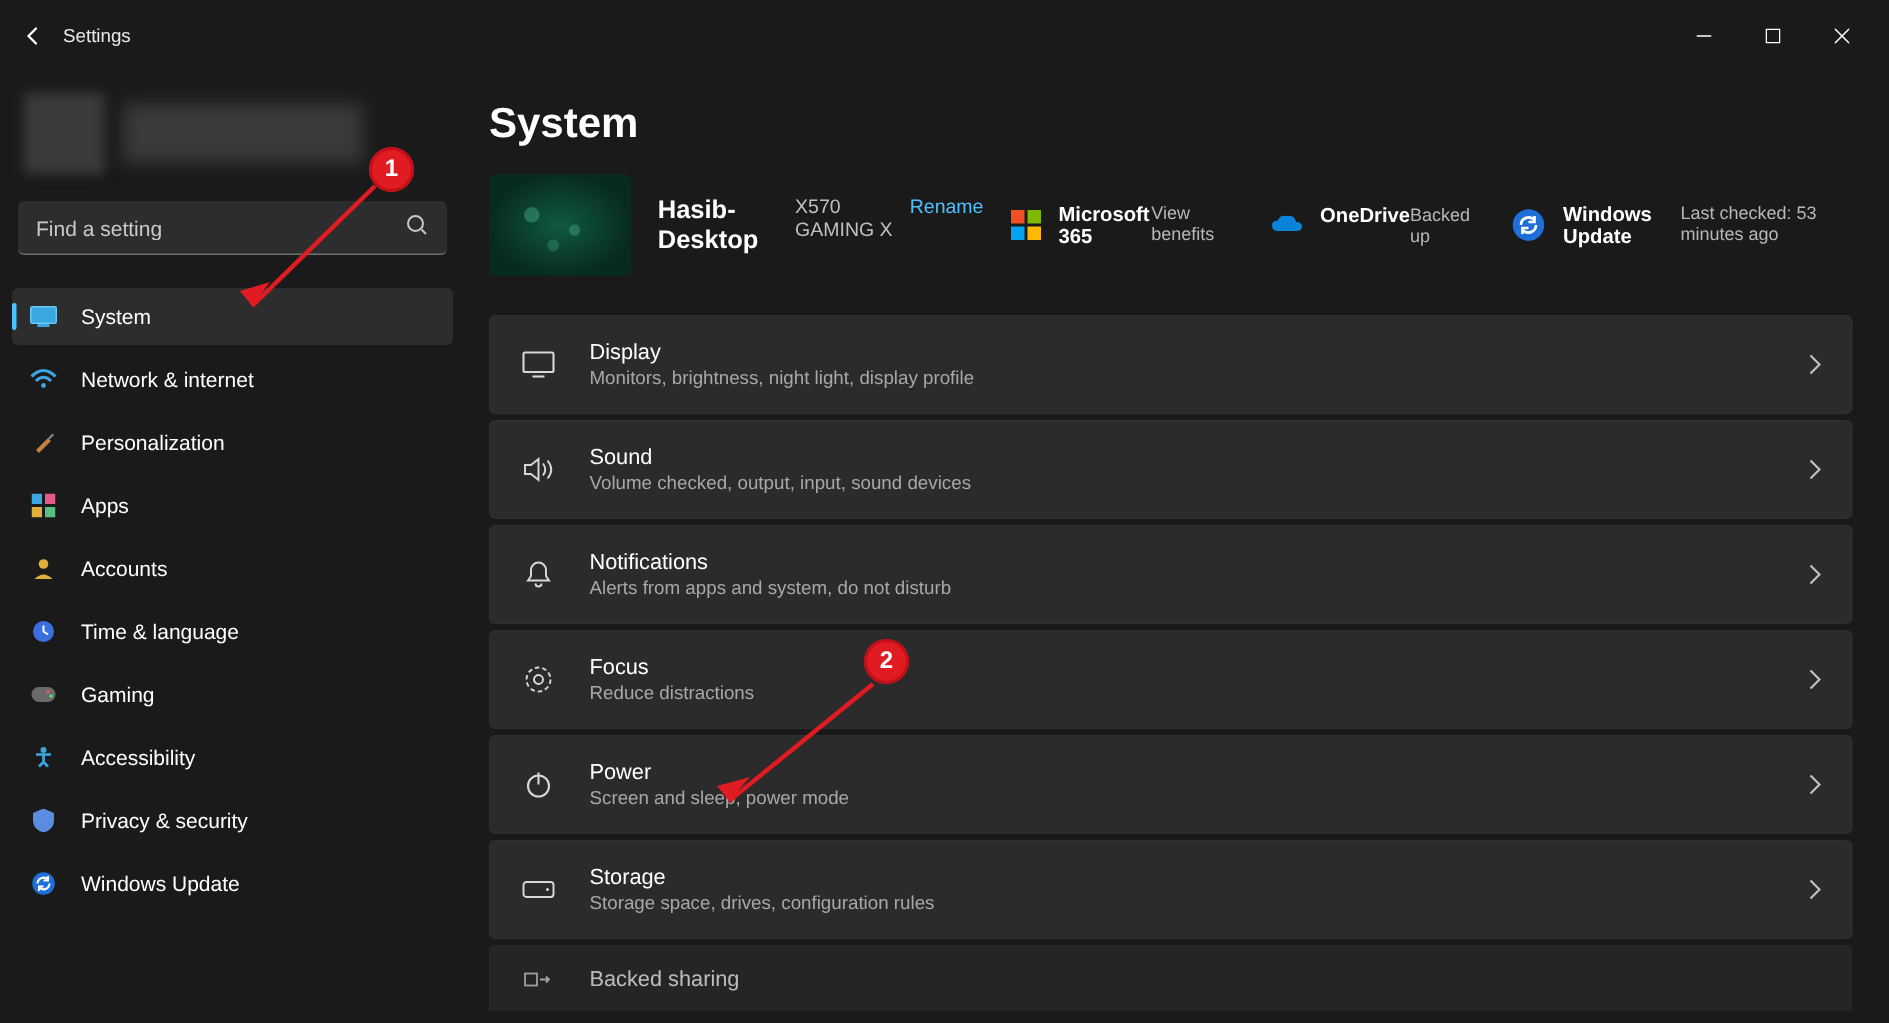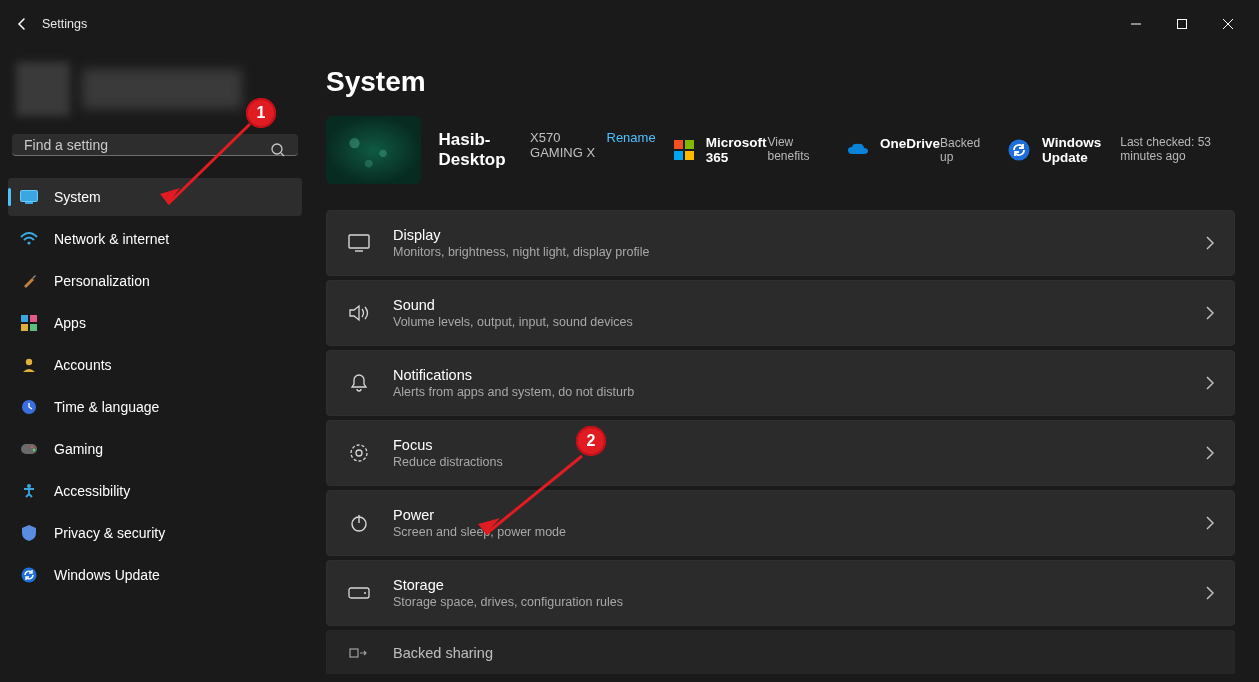--- a/index.html
+++ b/index.html
@@ -17,21 +17,21 @@
   .sidebar { width: 310px; padding: 8px 8px 0 8px; }
   .content { flex: 1; padding: 12px 24px 0 16px; overflow: hidden; }
 
   
   .user-block { display: flex; align-items: center; gap: 12px; padding: 6px 8px 18px 8px; }
   .avatar { width: 54px; height: 54px; background:#3a3a3a; filter: blur(4px); }
   .user-info { filter: blur(6px); background:#3a3a3a; width: 160px; height: 40px; }
 
   
   .search-wrap { position: relative; margin: 0 4px 22px 4px; }
-  .search { width: 100%; height: 22px; background: #2d2d2d; border: none; border-bottom: 1px solid #6e6e6e; border-radius: 4px; padding: 0 38px 0 12px; color: #fff; font-size: 14px; outline: none; }
+  .search { width: 100%; height: 36px; background: #2d2d2d; border: none; border-bottom: 1px solid #6e6e6e; border-radius: 4px; padding: 0 38px 0 12px; color: #fff; font-size: 14px; outline: none; }
   .search::placeholder { color: #c9c9c9; }
   .search-icon { position: absolute; right: 12px; top: 8px; color: #c9c9c9; }
 
   
   .nav { display: flex; flex-direction: column; gap: 4px; }
   .nav-item { height: 38px; display: flex; align-items: center; gap: 16px; padding: 0 12px 0 12px; border-radius: 4px; font-size: 14px; position: relative; cursor: default; }
   .nav-item.selected { background: #2d2d2d; }
   .nav-item.selected::before { content:""; position:absolute; left:0; top:10px; bottom:10px; width:3px; background:#4cc2ff; border-radius:2px; }
   .nav-icon { width: 18px; display:flex; justify-content:center; }
 
@@ -290,21 +290,21 @@
       </div>
       <div class="card">
         <span class="card-icon">
             <svg width="22" height="18">
               <path d="M2 6v6h4l5 4V2L6 6z" stroke="#d8d8d8" fill="none" stroke-width="1.3"></path>
               <path d="M14 5q3 4 0 8M17 3q5 6 0 12" stroke="#d8d8d8" fill="none" stroke-width="1.3"></path>
             </svg>
           </span>
         <div class="card-text">
             <div class="card-title">Sound</div>
-            <div class="card-sub">Volume levels, output, input, sound devices</div>
+            <div class="card-sub">Volume checked, output, input, sound devices</div>
           </div>
         <span class="chev">
             <svg width="8" height="14">
               <path d="M1 1l6 6-6 6" stroke="#c0c0c0" stroke-width="1.5" fill="none"></path>
             </svg>
           </span>
       </div>
       <div class="card">
         <span class="card-icon">
             <svg width="18" height="20">

